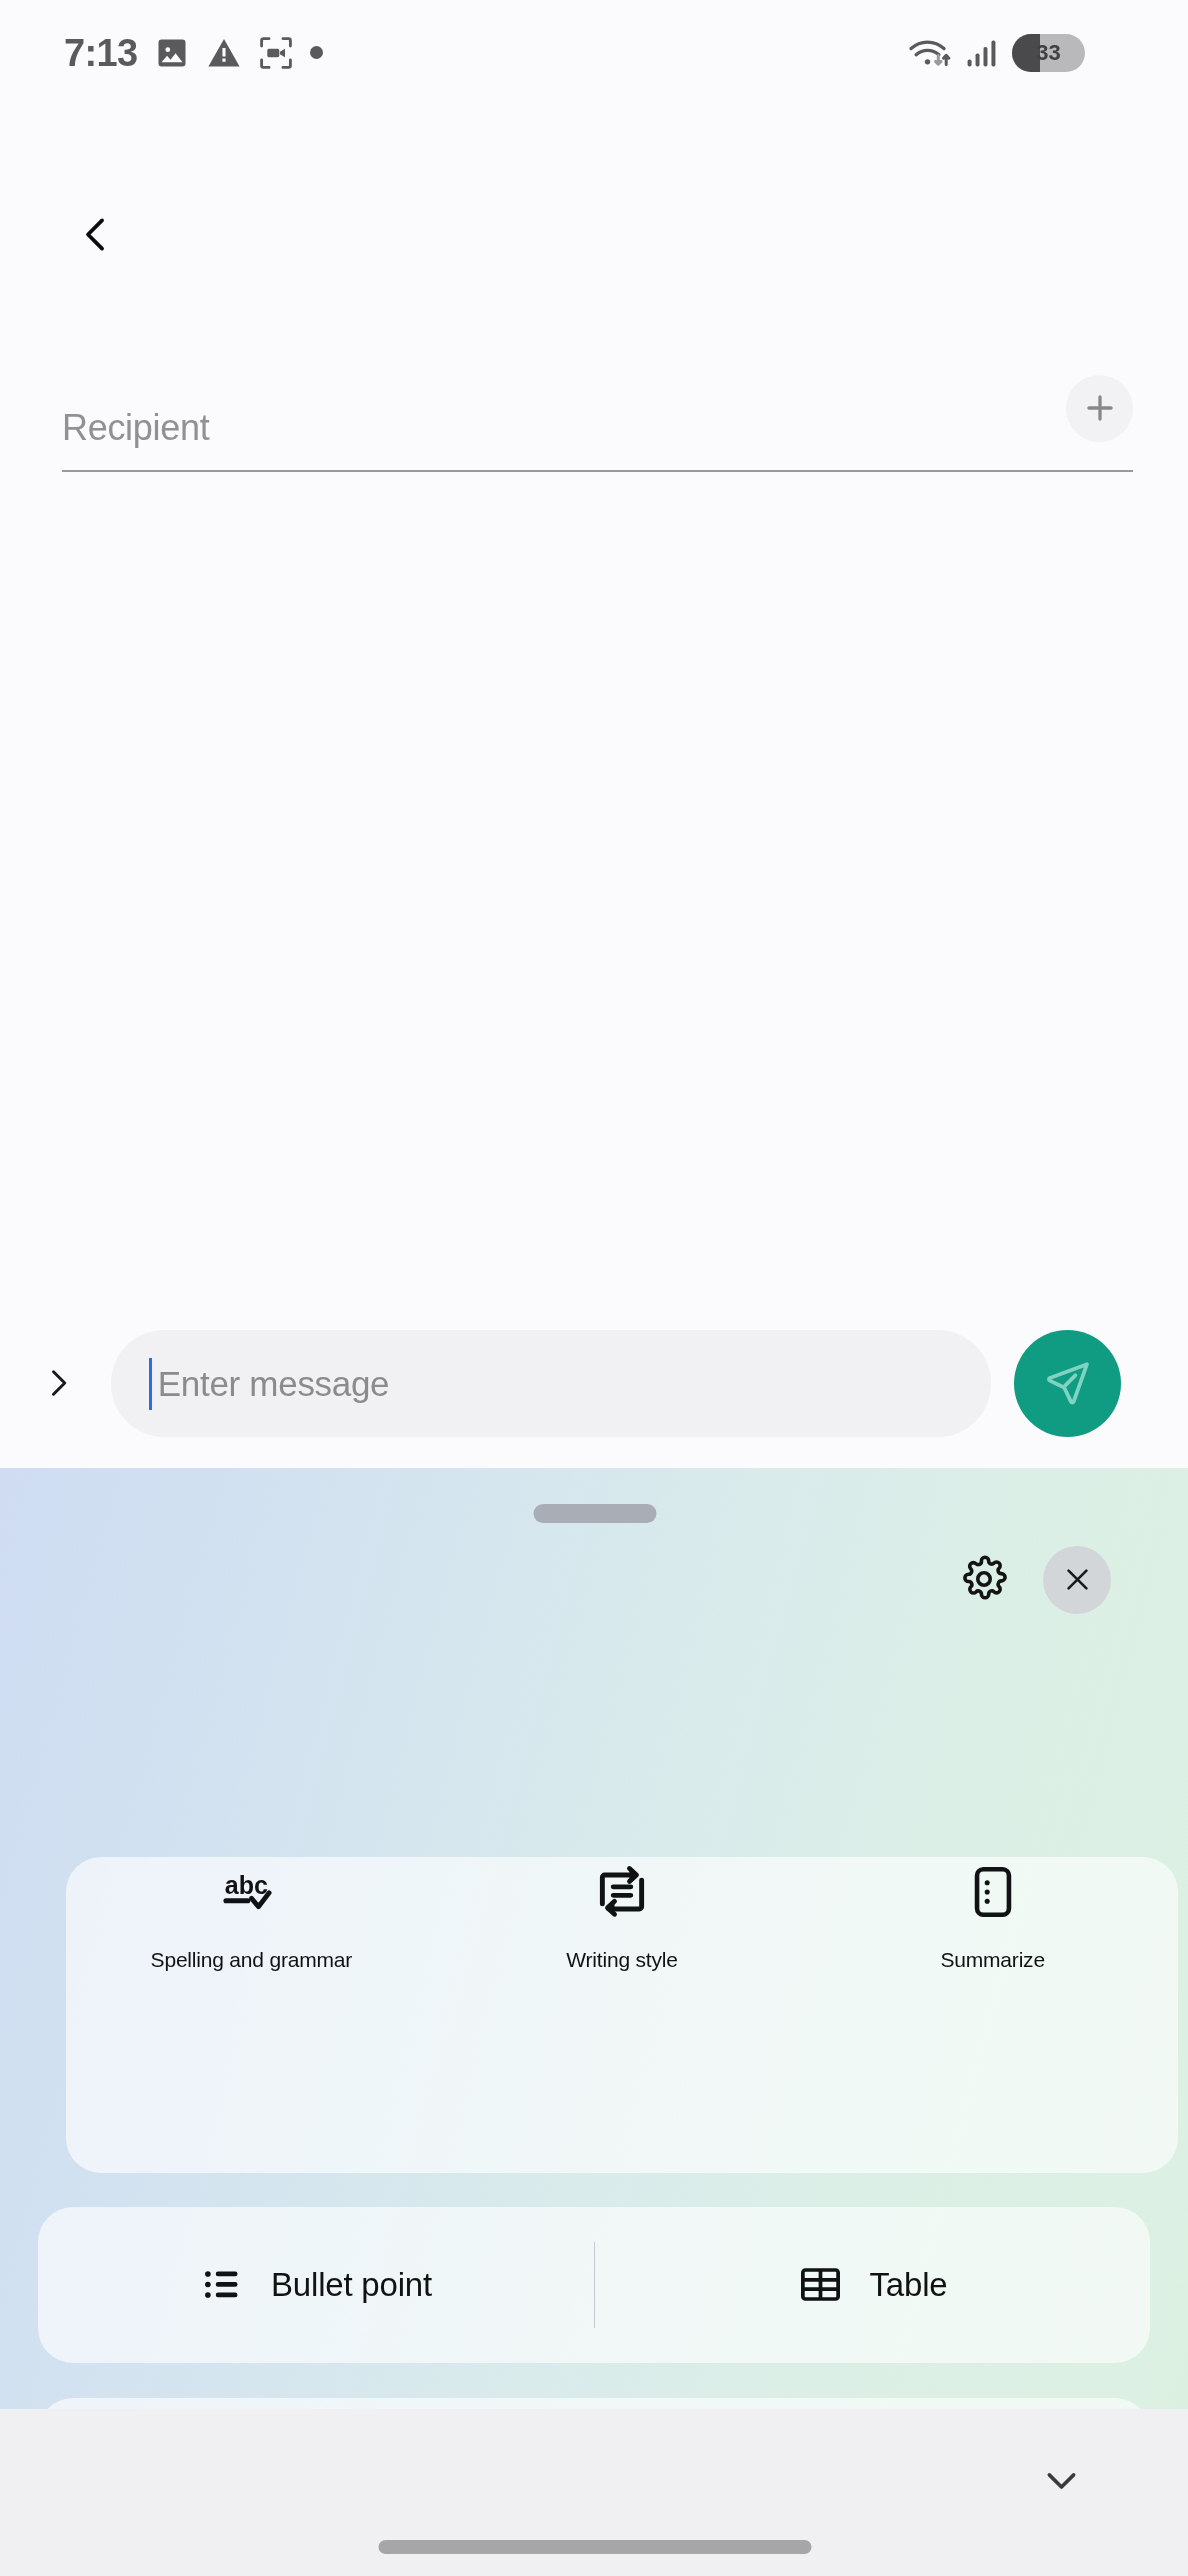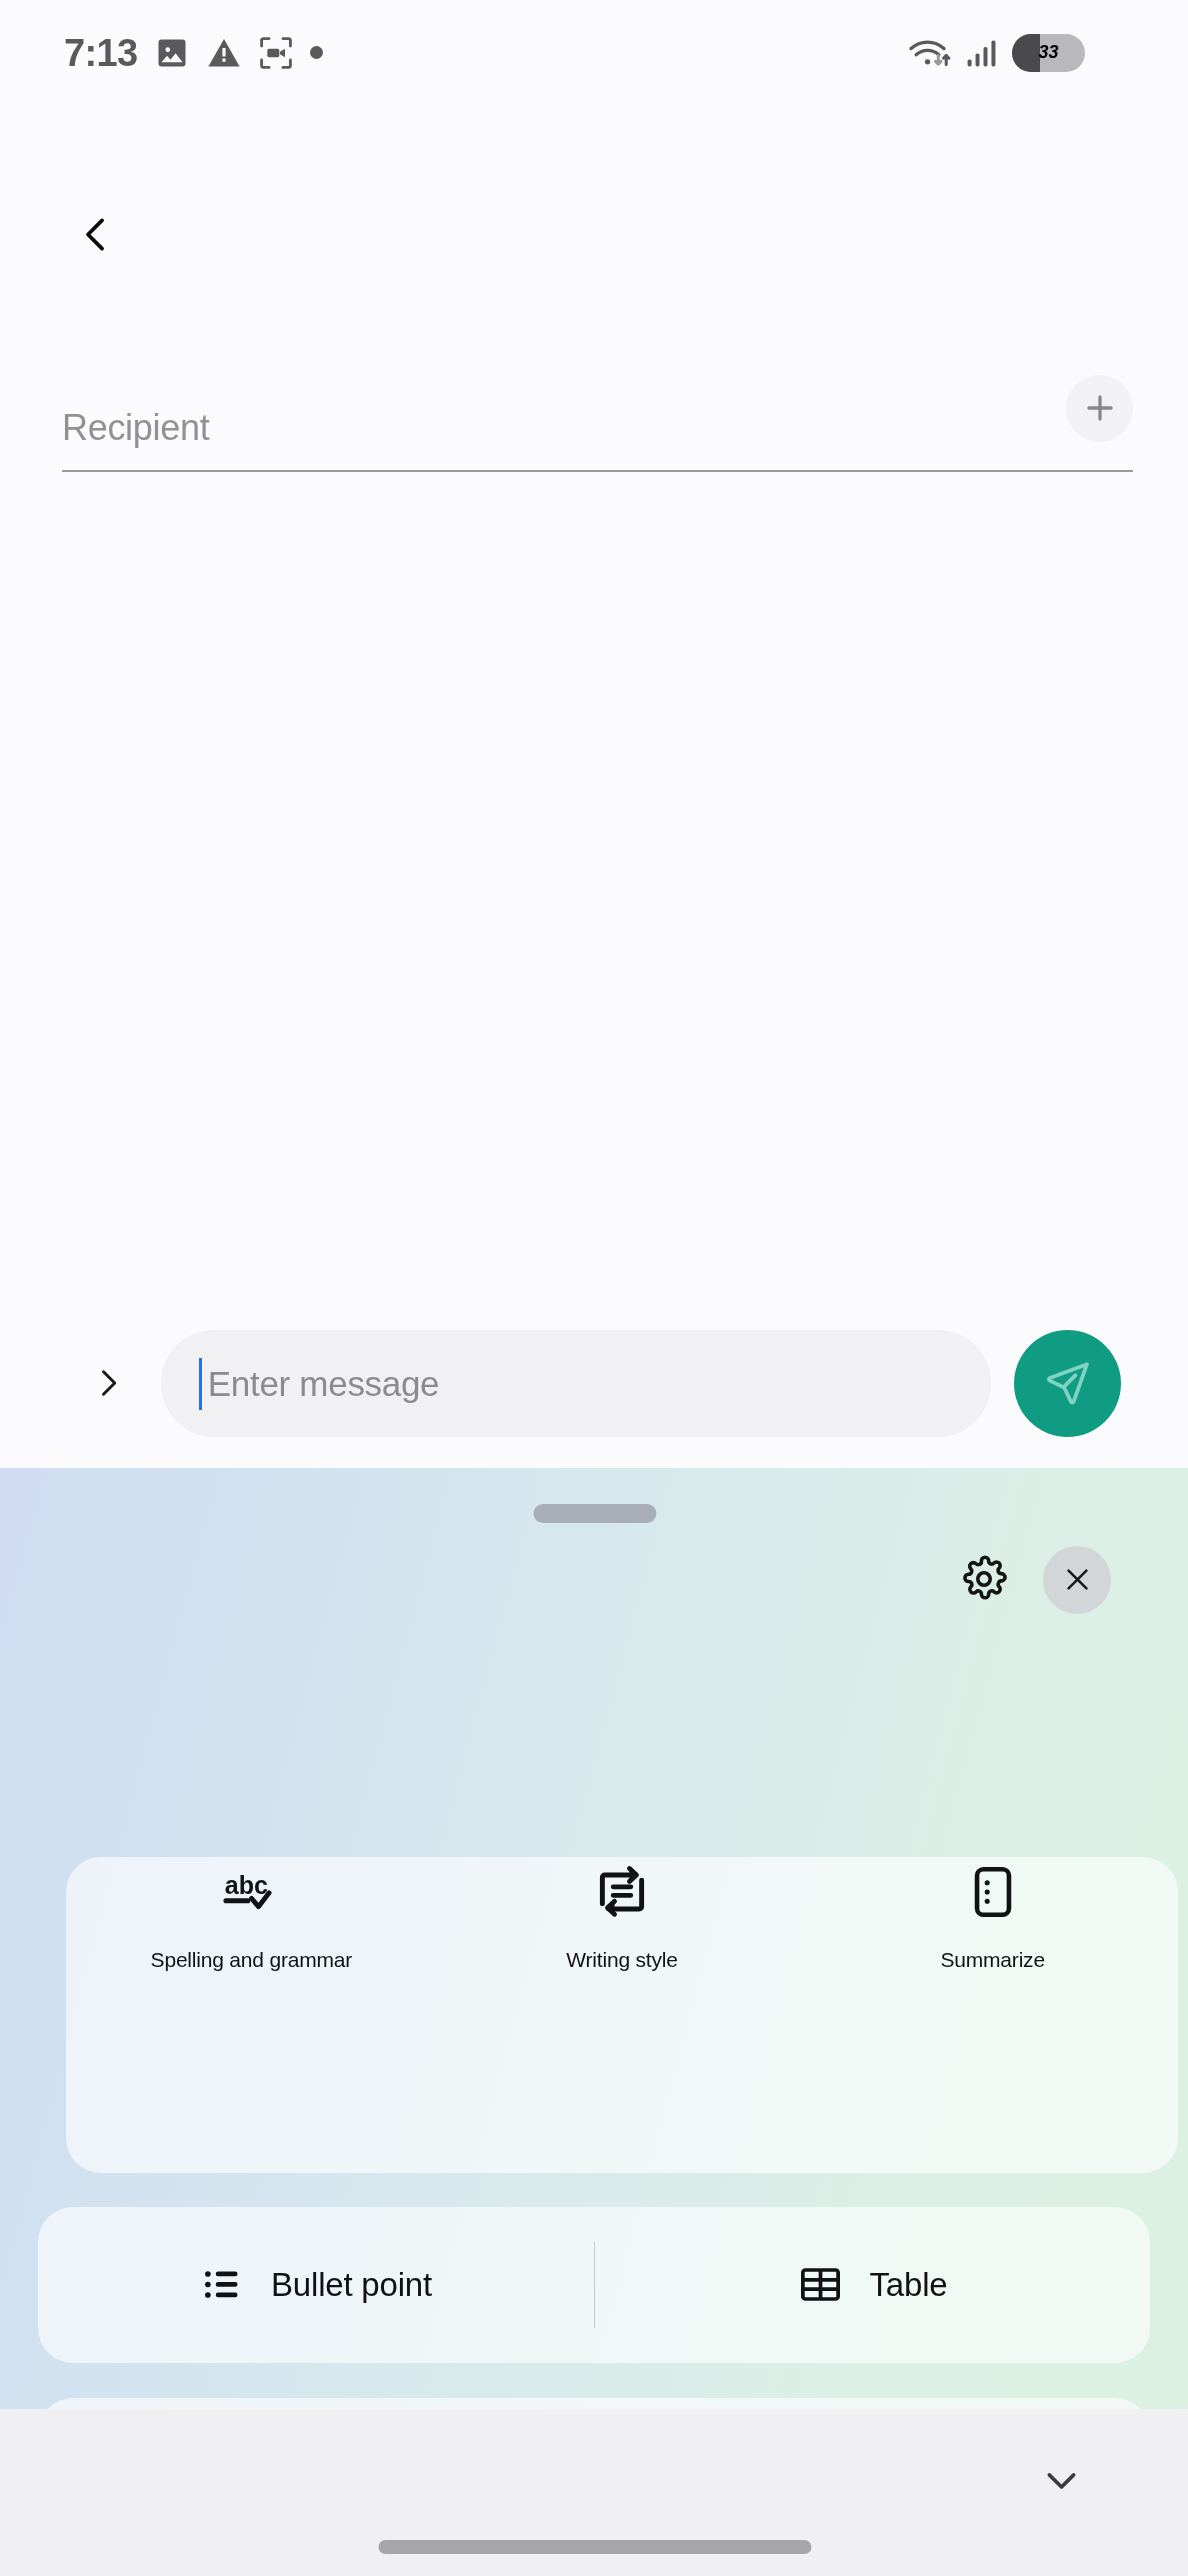--- a/index.html
+++ b/index.html
@@ -53,25 +53,24 @@
     justify-content: center;
   }
   .battery-fill {
     position: absolute;
     left: 0; top: 0; bottom: 0;
     width: 39%;
     background: #4a4a4c;
   }
   .battery-text {
     position: relative;
-    font-size: 18px;
+    font-size: 22px;
     font-weight: bold;
-    color: #000000;
+    color: #404040;
     letter-spacing: 0px;
-    font-style: italic;
   }
 
   
   .app-header {
     position: absolute;
     top: 180px; left: 0;
     width: 1189px;
     height: 111px;
     display: flex;
     align-items: center;
@@ -143,21 +142,21 @@
 
   
   .message-bar {
     position: absolute;
     top: 1300px; left: 0;
     width: 1189px;
     height: 167px;
     display: flex;
     align-items: center;
     background: #fbfbfd;
-    padding: 0 68px 0 78px;
+    padding: 0 68px 0 28px;
     gap: 0;
   }
   .expand-chevron {
     width: 59px; height: 59px;
     display: flex; align-items: center; justify-content: center;
     cursor: pointer;
     flex: none;
   }
   .msg-field {
     flex: 1;

